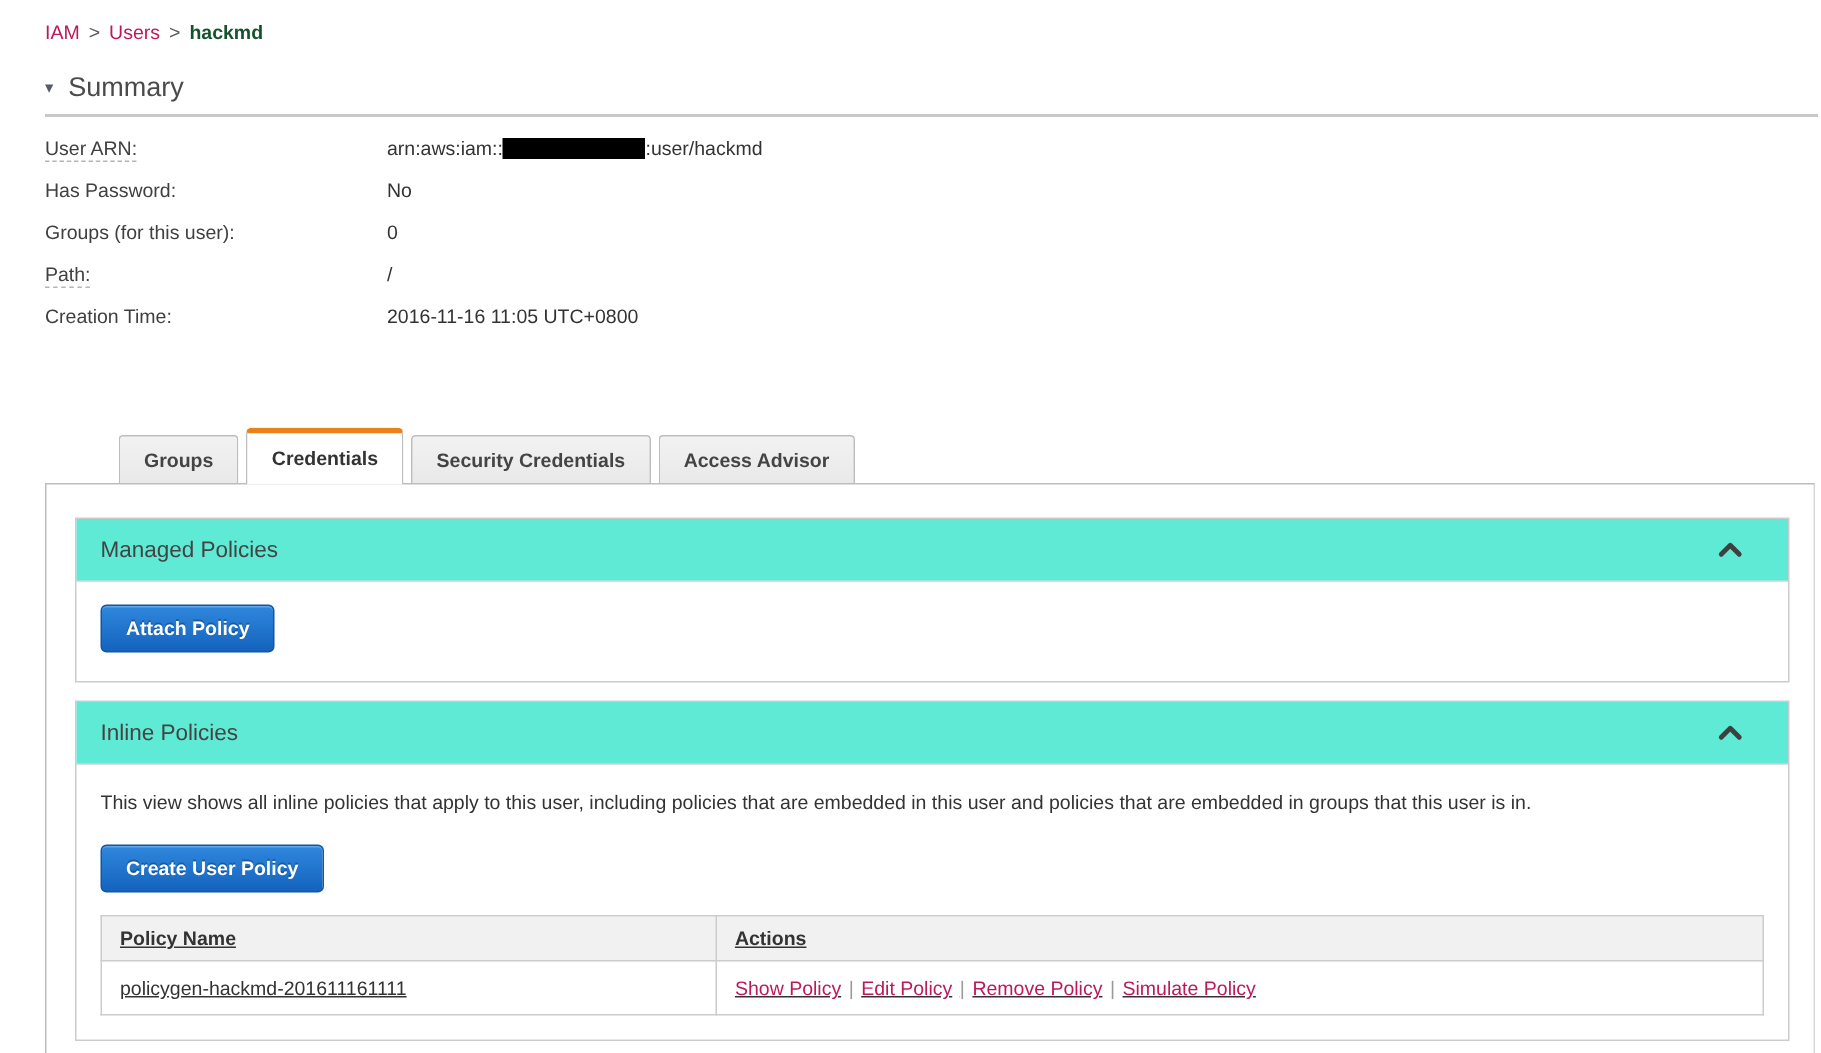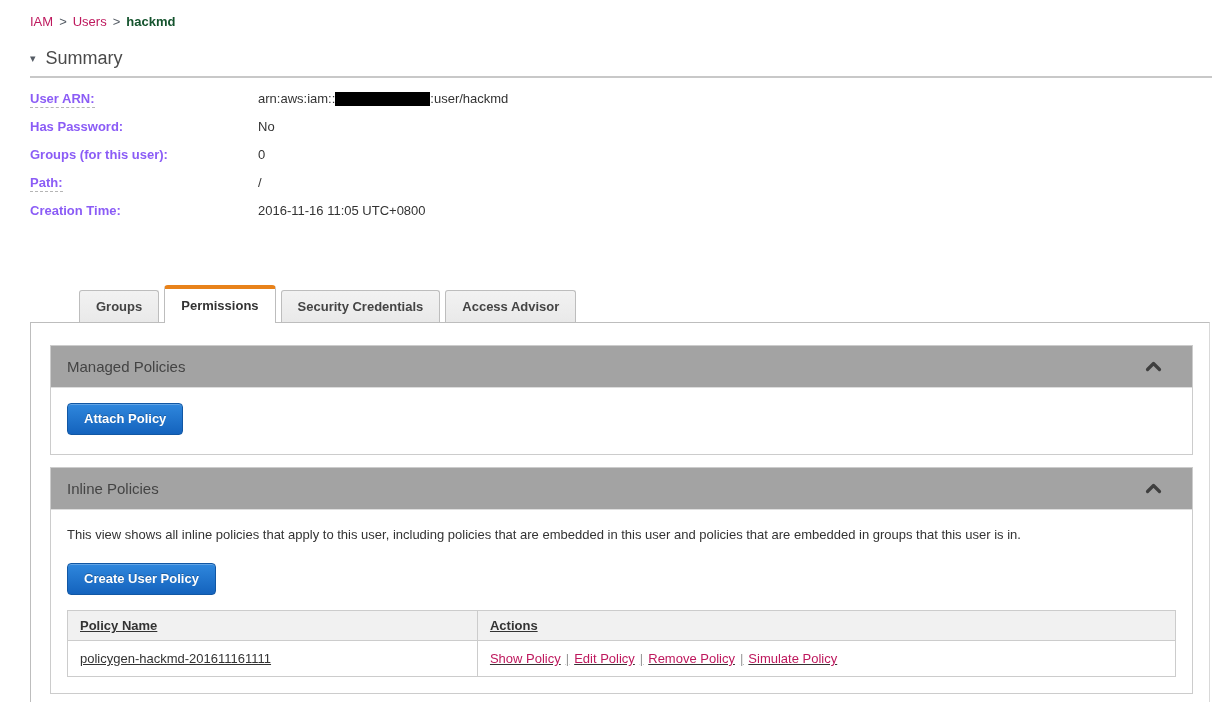--- a/index.html
+++ b/index.html
@@ -18,21 +18,21 @@
     margin: 19px 2px 0 30px; padding-bottom: 7px;
     border-bottom: 2px solid #c8c8c8;
     font-size: 18px; color: #4a4a4a;
     display: flex; align-items: center;
   }
   .tri-icon { font-size: 11px; color: #545b64; margin-right: 10px; cursor: pointer; }
 
   
   .fields { margin: 13px 0 0 30px; }
   .field-row { display: flex; align-items: flex-start; height: 28px; }
-  .field-label { width: 228px; font-weight: bold; color: #8b5cf6; flex-shrink: 0; }
+  .field-label { width: 228px; font-weight: normal; color: #404040; flex-shrink: 0; }
   .field-label .dashed { border-bottom: 1px dashed #b5b5b5; padding-bottom: 1px; cursor: help; }
   .field-value { color: #333; }
   .redacted-box { display: inline-block; width: 95px; height: 14px; background: #000; vertical-align: text-bottom; }
 
   
   .tabs { display: flex; align-items: flex-end; margin: 54px 0 0 31px; position: relative; z-index: 2; padding-left: 48px; }
   .tab {
     background: linear-gradient(#f2f2f2, #e9e9e9);
     border: 1px solid #bdbdbd; border-bottom: none;
     border-radius: 3px 3px 0 0;
@@ -55,21 +55,21 @@
     border: 1px solid #bdbdbd; border-right-color: #d9d9d9;
     background: #fff;
     padding: 22px 16px 6px 19px;
     min-height: 395px;
   }
 
   
   .section-box { border: 1px solid #ccc; background: #fff; }
   .section-box.managed { margin-bottom: 12px; }
   .box-header {
-    background: #a3a3a3; border-bottom: 1px solid #ddd;
+    background: #5eead4; border-bottom: 1px solid #ddd;
     padding: 12px 16px; height: 42px;
     font-size: 15px; color: #444;
     display: flex; justify-content: space-between; align-items: center;
   }
   .chevron-btn { background: none; border: none; cursor: pointer; padding: 2px 14px; line-height: 0; }
   .box-content { padding: 15px 16px 16px; }
   .empty-text, .desc-text { font-size: 13px; color: #333; }
   .empty-text { margin: 2px 0 13px; }
   .desc-text { margin: 2px 0 21px; }
 
@@ -126,21 +126,21 @@
     <div class="field-value">/</div>
   </div>
   <div class="field-row">
     <div class="field-label"><span>Creation Time:</span></div>
     <div class="field-value">2016-11-16 11:05 UTC+0800</div>
   </div>
 </div>
 
 <div class="tabs">
   <div class="tab">Groups</div>
-  <div class="tab active">Permissions</div>
+  <div class="tab active">Credentials</div>
   <div class="tab">Security Credentials</div>
   <div class="tab">Access Advisor</div>
 </div>
 
 <div class="panel">
 
   <div class="section-box managed">
     <div class="box-header">
       <span>Managed Policies</span>
       <button class="chevron-btn">

